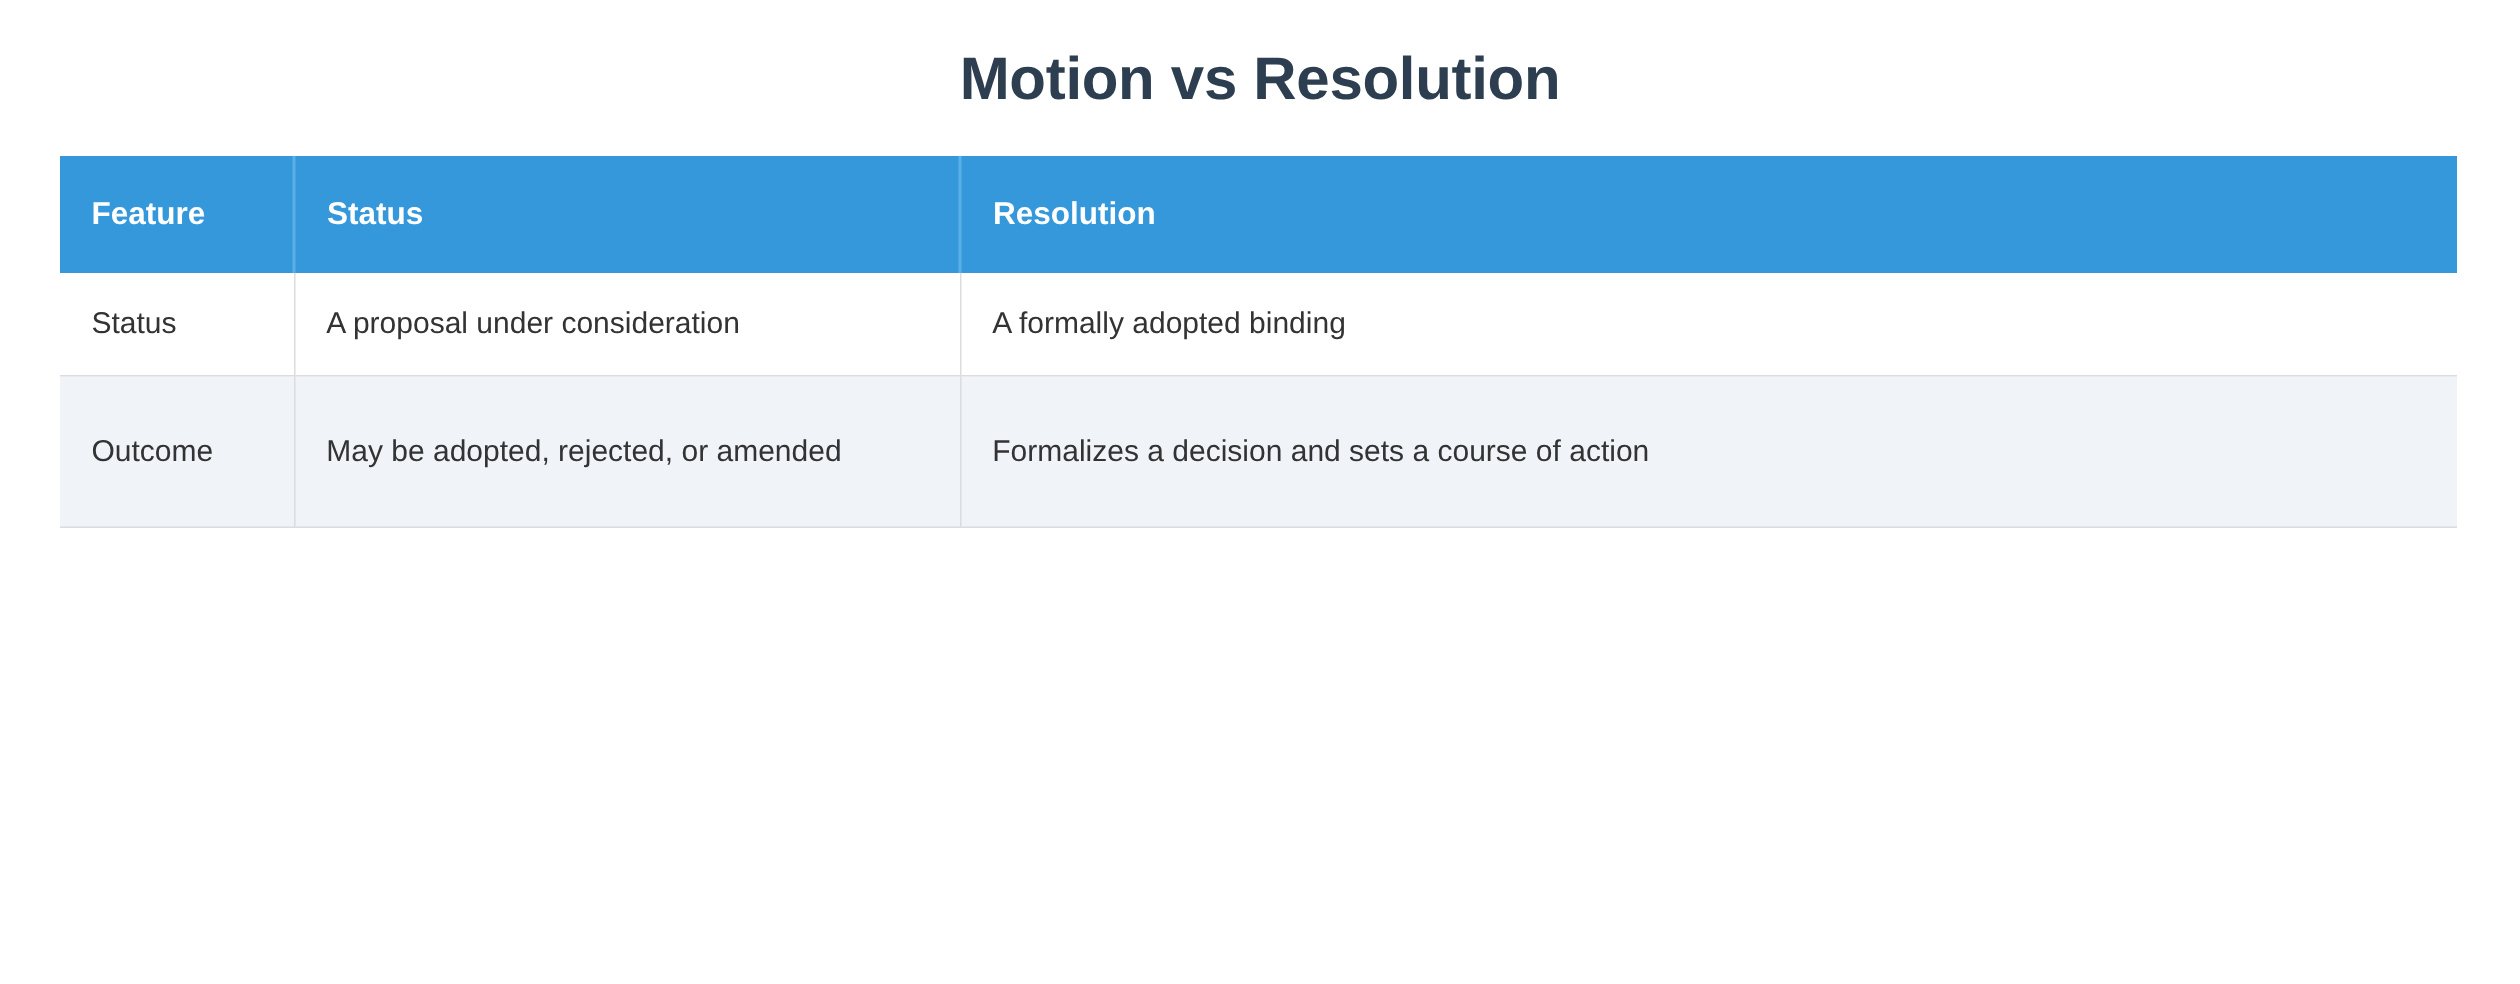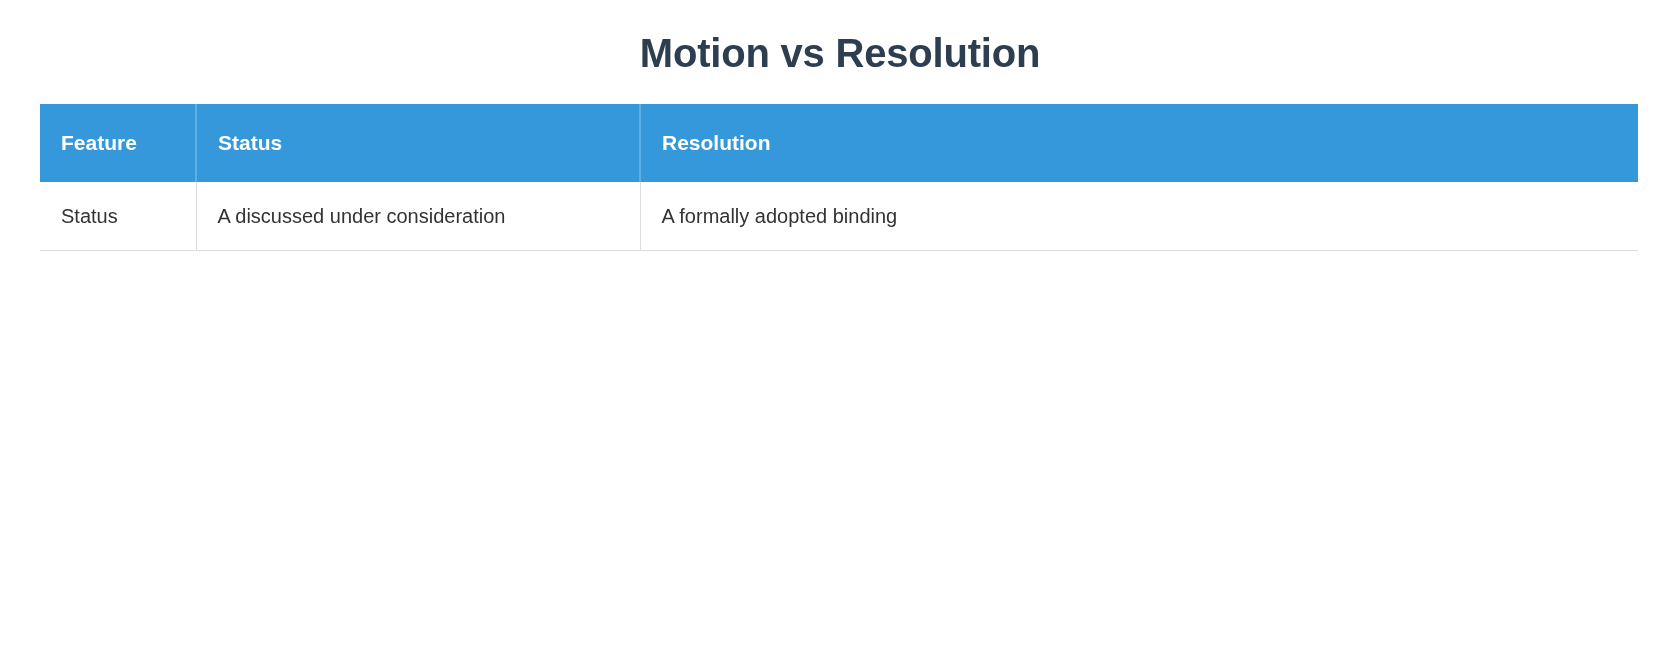--- a/index.html
+++ b/index.html
@@ -99,24 +99,29 @@
         <tr>
           <th>Feature</th>
           <th>Status</th>
           <th>Resolution</th>
         </tr>
       </thead>
       <tbody>
 
         <tr class="plain row-h1">
           <td>Status</td>
-          <td>A discussed under consideration</td>
+          <td>A proposal under consideration</td>
           <td>A formally adopted binding</td>
         </tr>
 
 
 
+        <tr class="striped row-h2">
+          <td>Outcome</td>
+          <td>May be adopted, rejected, or amended</td>
+          <td>Formalizes a decision and sets a course of action</td>
+        </tr>
 
       </tbody>
     </table>
   </div>
 
 </div>
 
 </body></html>

